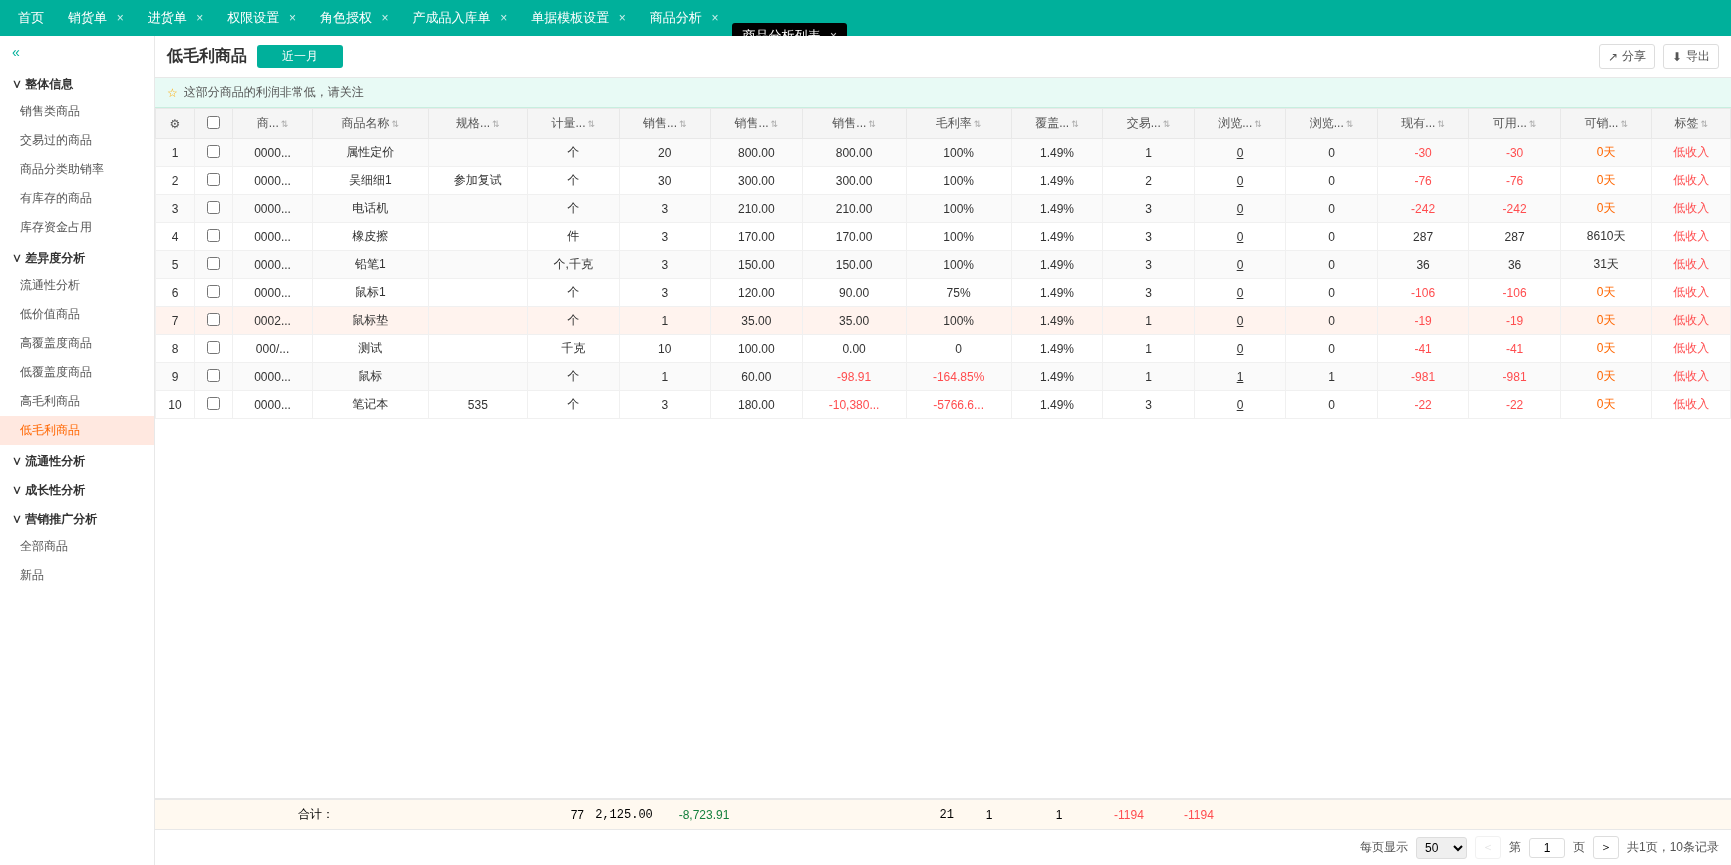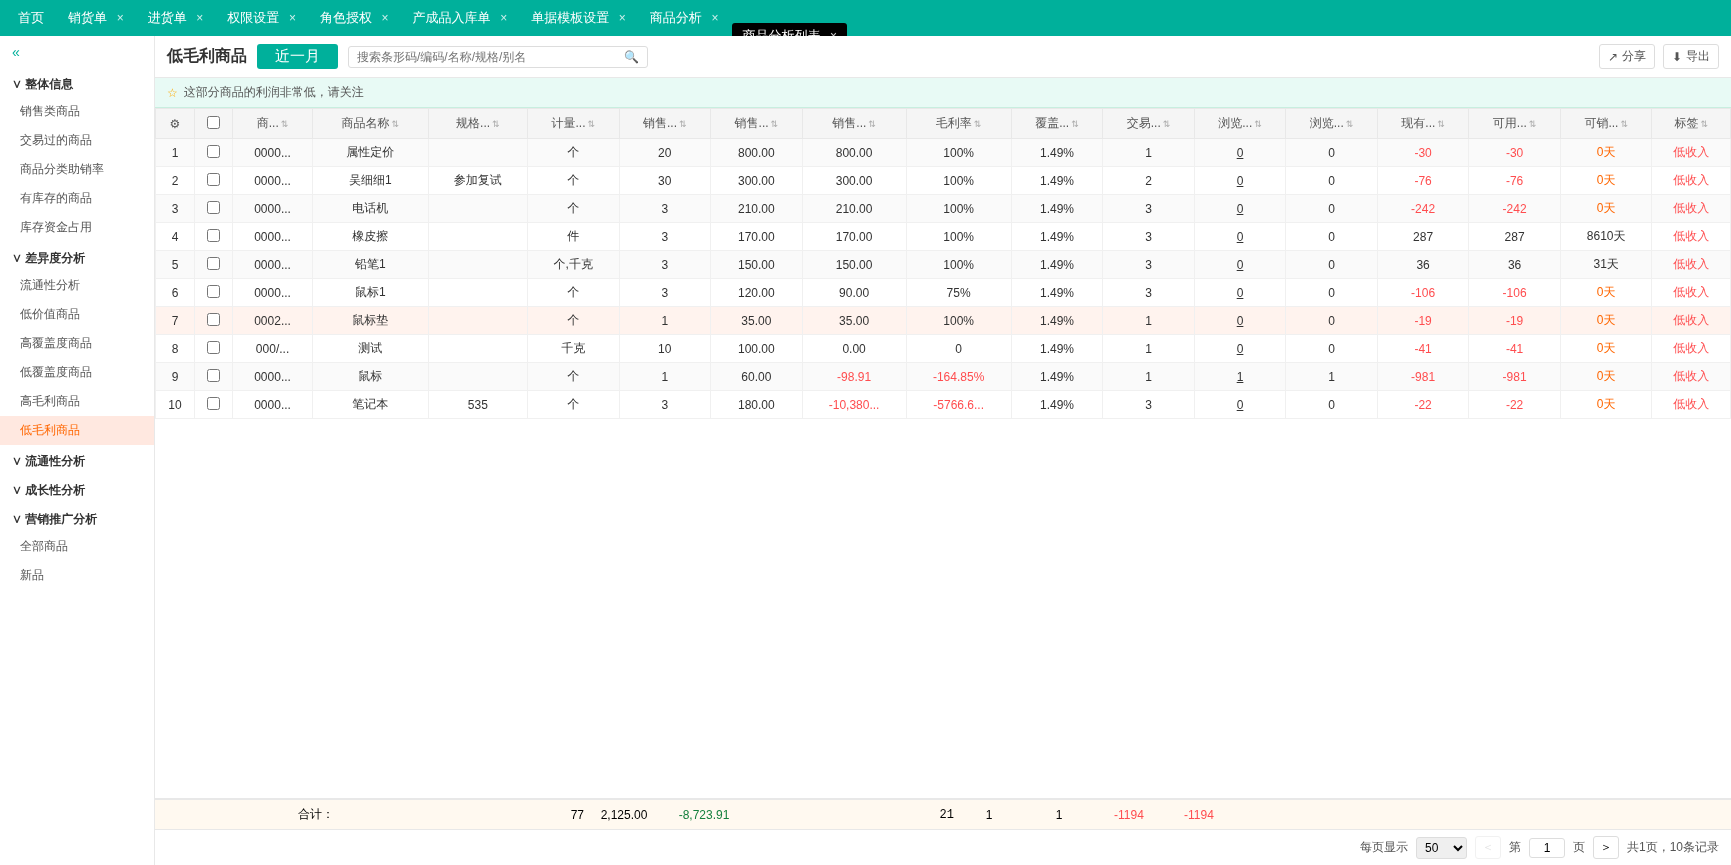--- a/index.html
+++ b/index.html
@@ -74,23 +74,23 @@
     .page-title {
       font-size: 16px;
       font-weight: bold;
       color: #333;
     }
     .filter-btn {
       background: #00b09b;
       color: #fff;
       border: none;
       border-radius: 3px;
-      padding: 3px 18px;
-      cursor: pointer;
-      font-size: 15px;
+      padding: 3px 25px;
+      cursor: pointer;
+      font-size: 12px;
     }
     .search-box {
       display: flex;
       align-items: center;
       border: 1px solid #ddd;
       border-radius: 3px;
       padding: 3px 8px;
       gap: 5px;
       flex: 1;
       max-width: 300px;
@@ -270,24 +270,20 @@
     <div class="sidebar-group-title">∨ 营销推广分析</div>
     <div class="sidebar-item">全部商品</div>
     <div class="sidebar-item">新品</div>
   </div>
 
   <div class="content">
 
     <div class="content-header">
       <span class="page-title">低毛利商品</span>
       <button class="filter-btn">近一月</button>
-      <div class="search-box">
-        <input type="text" placeholder="搜索条形码/编码/名称/规格/别名" style="">
-        <span style="color:#aaa;cursor:pointer;">🔍</span>
-      </div>
       <div class="header-right">
         <div class="action-btn">
           <span>↗</span>
           <span>分享</span>
         </div>
         <div class="action-btn">
           <span>⬇</span>
           <span>导出</span>
         </div>
       </div>
@@ -528,21 +524,21 @@
     </div>
 
     <div class="table-footer">
       <span style="width:30px;display:inline-block;text-align:center;"></span>
       <span style="width:25px;display:inline-block;"></span>
       <span style="width:80px;display:inline-block;"></span>
       <span style="width:100px;display:inline-block;padding-left:4px;">合计：</span>
       <span style="width:70px;display:inline-block;"></span>
       <span style="width:60px;display:inline-block;"></span>
       <span style="width:60px;text-align:right;display:inline-block;">77</span>
-      <span style="width:80px;text-align:center;display:inline-block;">2,125.00</span>
+      <span style="width:80px;text-align:center;display:inline-block;font-family:Liberation Mono, monospace;">2,125.00</span>
       <span style="width:80px;text-align:center;display:inline-block;color:#15803d;">-8,723.91</span>
       <span style="width:70px;display:inline-block;"></span>
       <span style="width:70px;display:inline-block;"></span>
       <span style="width:70px;text-align:right;display:inline-block;font-family:Liberation Mono, monospace;">21</span>
       <span style="width:70px;text-align:center;display:inline-block;">1</span>
       <span style="width:70px;text-align:center;display:inline-block;">1</span>
       <span style="width:70px;text-align:center;display:inline-block;color:#ff4d4f;">-1194</span>
       <span style="width:70px;text-align:center;display:inline-block;color:#ff4d4f;">-1194</span>
       <span style="width:70px;display:inline-block;"></span>
       <span style="width:60px;display:inline-block;"></span>

